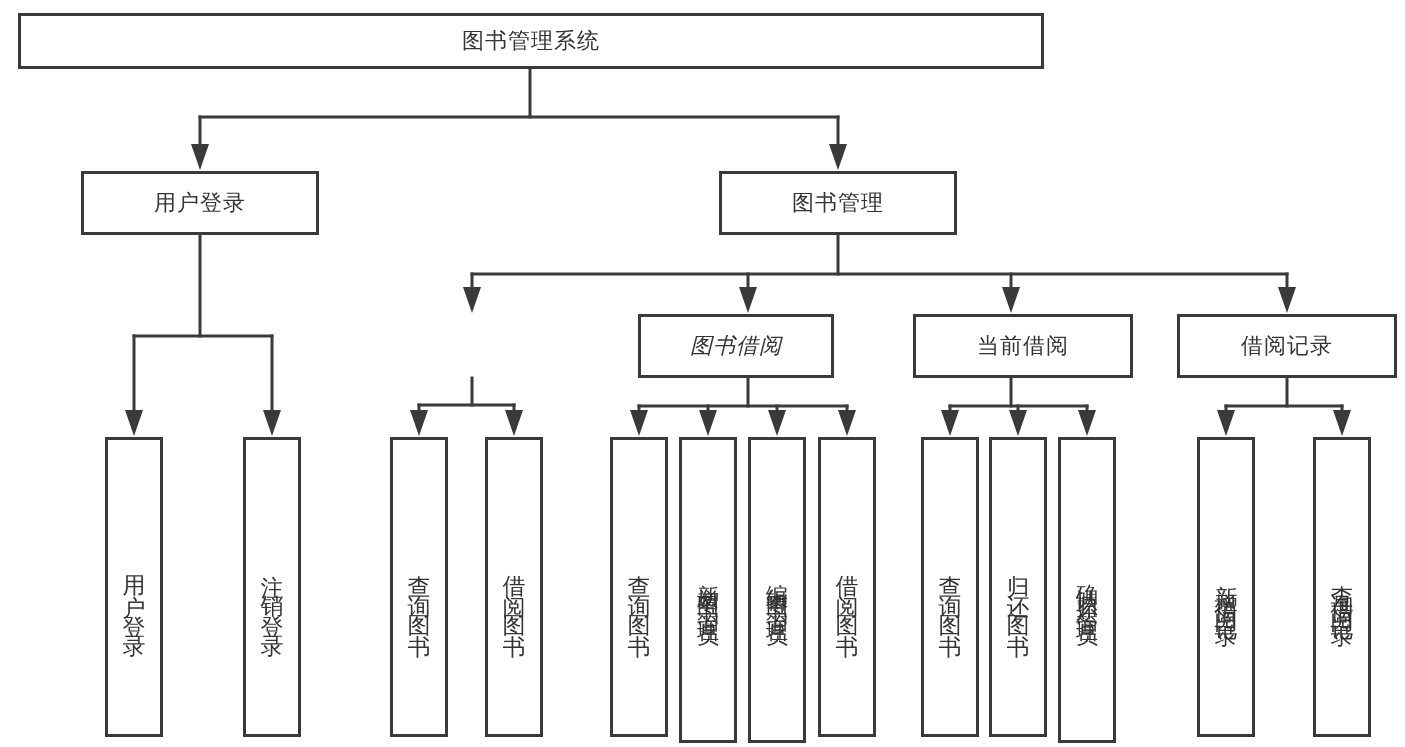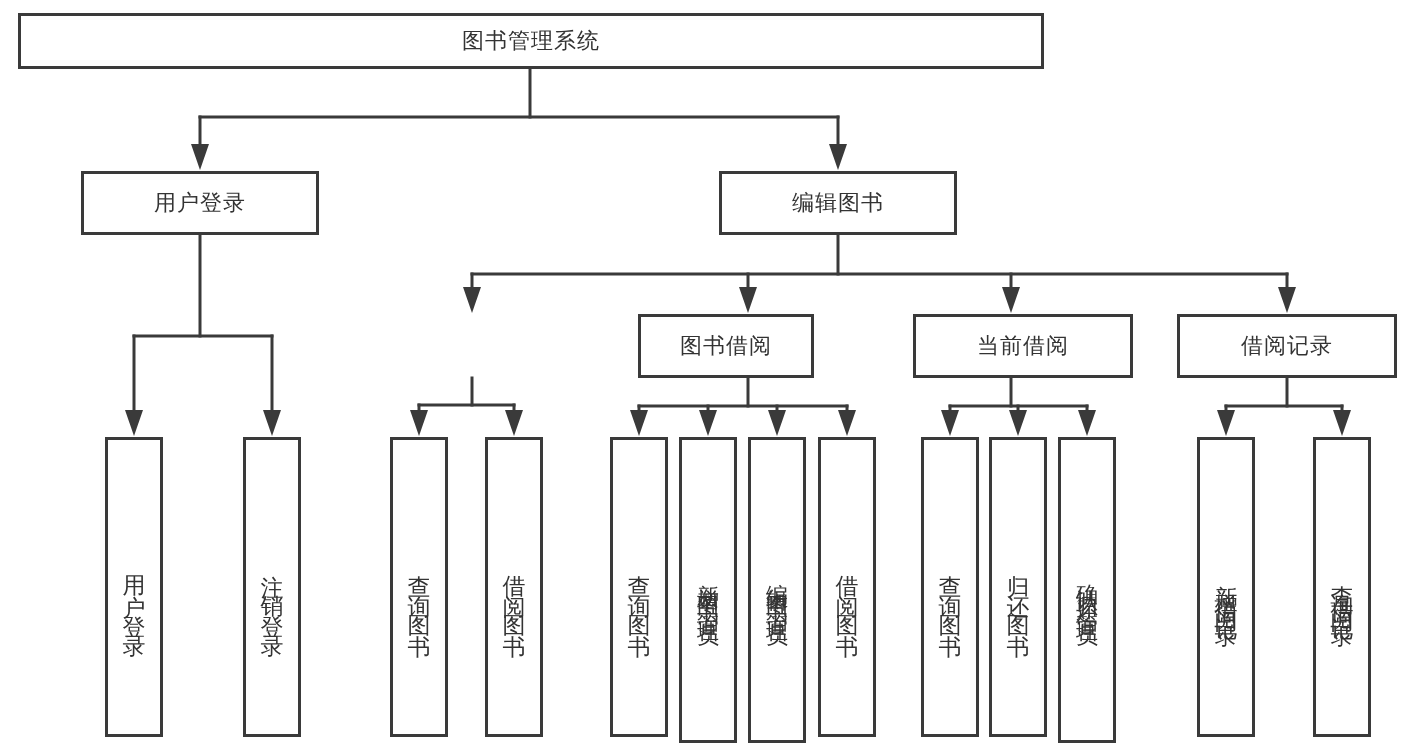--- a/index.html
+++ b/index.html
@@ -135,23 +135,23 @@
     <line x1="1226" y1="406" x2="1342" y2="406"></line>
     <line x1="1226" y1="406" x2="1226" y2="418"></line>
     <polygon points="1217,410 1235,410 1226,436" stroke="none"></polygon>
     <line x1="1342" y1="406" x2="1342" y2="418"></line>
     <polygon points="1333,410 1351,410 1342,436" stroke="none"></polygon>
   </svg>
 
   <div class="node h" style="left:18px; top:13px; width:1026px; height:56px;">图书管理系统</div>
 
   <div class="node h" style="left:81px; top:171px; width:238px; height:64px;">用户登录</div>
-  <div class="node h" style="left:719px; top:171px; width:238px; height:64px;">编辑图书</div>
+  <div class="node h" style="left:719px; top:171px; width:238px; height:64px;">图书管理</div>
 
-  <div class="node h" style="left:638px; top:314px; width:176px; height:64px;">图书借阅</div>
+  <div class="node h" style="left:638px; top:314px; width:196px; height:64px;font-style:italic;">图书借阅</div>
   <div class="node h" style="left:901px; top:314px; width:220px; height:64px;margin-left:12px;">当前借阅</div>
   <div class="node h" style="left:1177px; top:314px; width:220px; height:64px;">借阅记录</div>
 
   <div class="node v v4" style="left:105px; top:437px; width:58px; height:300px;">用户登录</div>
   <div class="node v v4" style="left:243px; top:437px; width:58px; height:300px;">注销登录</div>
 
   <div class="node v v4" style="left:390px; top:437px; width:58px; height:300px;">查询图书</div>
   <div class="node v v4" style="left:485px; top:437px; width:58px; height:300px;">借阅图书</div>
 
   <div class="node v v4" style="left:610px; top:437px; width:58px; height:300px;">查询图书</div>

